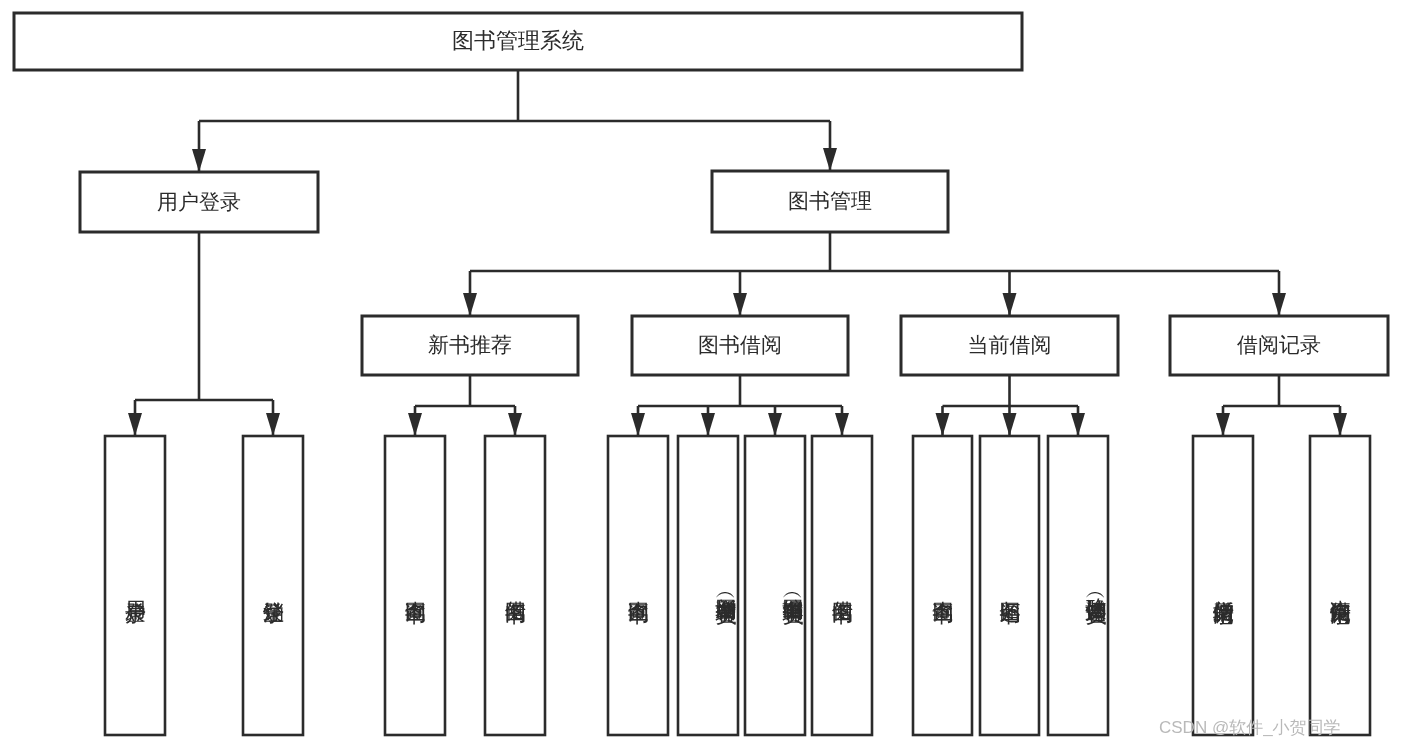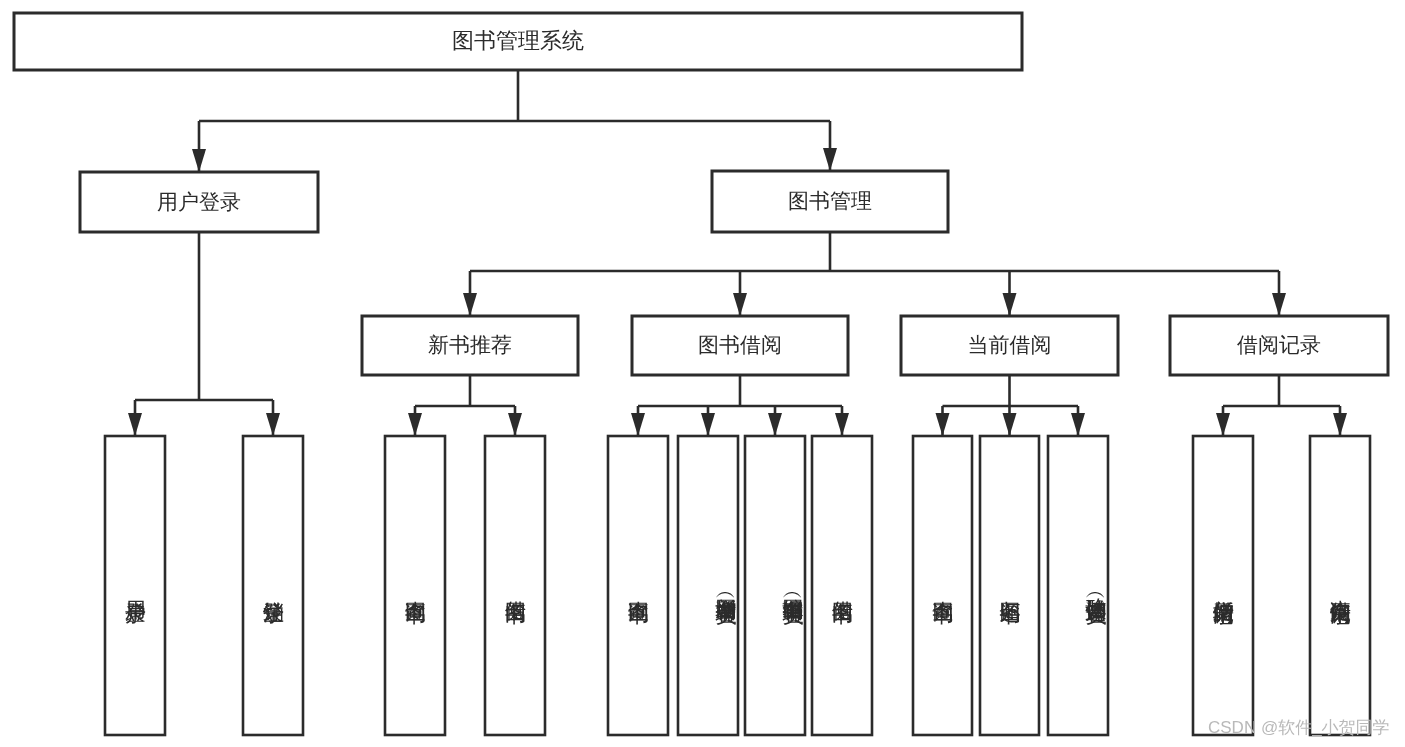--- a/index.html
+++ b/index.html
@@ -211,14 +211,14 @@
       <div class="vlabel align-top" style="left: 1048px; top: 442px; width: 60px; height: 287px;">
         <span>确认归还（管理员）</span>
       </div>
       <div class="vlabel align-middle" style="left: 1193px; top: 442px; width: 60px; height: 287px;">
         <span>新增借阅记录</span>
       </div>
       <div class="vlabel align-middle" style="left: 1310px; top: 442px; width: 60px; height: 287px;">
         <span>查询借阅记录</span>
       </div>
     </div>
-  <div class="watermark" style="left: 1208px; top: 716px; color: rgb(185, 185, 185);">CSDN @软件_小贺同学</div>
+  <div class="watermark" style="left: 1159px; top: 716px; color: rgb(185, 185, 185);">CSDN @软件_小贺同学</div>
 </div>
 
 </body></html>

